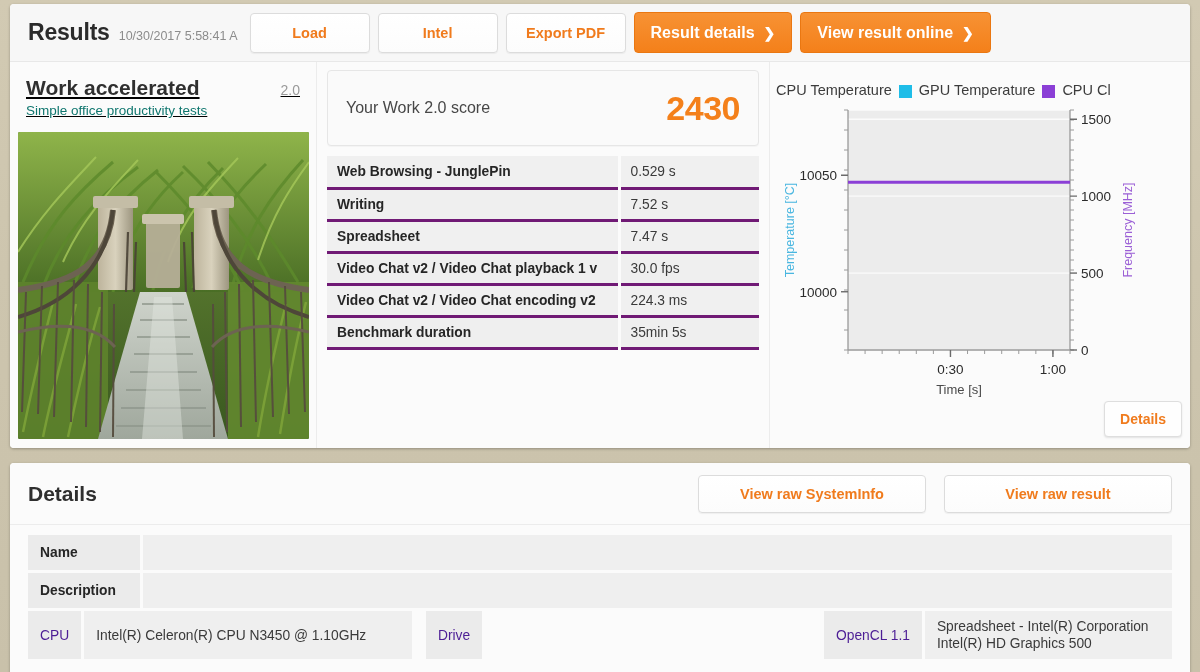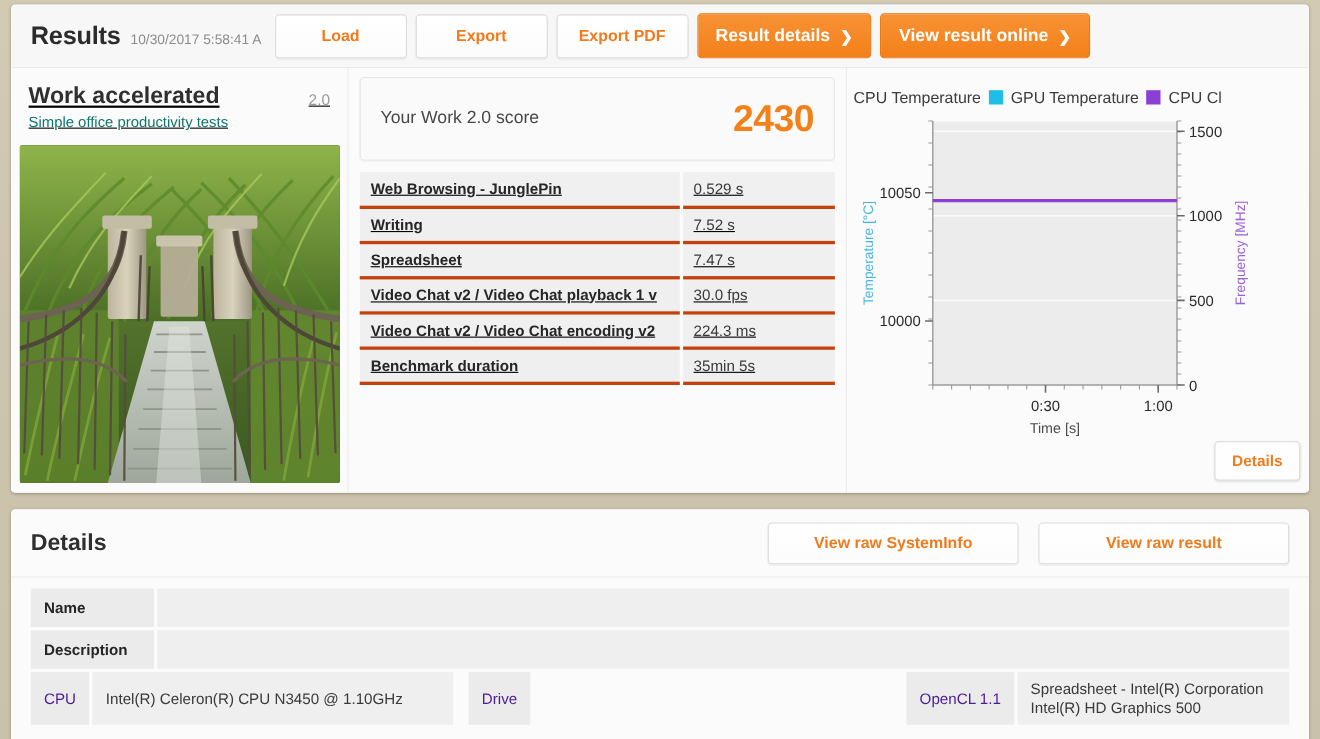--- a/index.html
+++ b/index.html
@@ -121,37 +121,37 @@
     font-size: 13.8px;
     padding: 0 10px;
     white-space: nowrap;
     overflow: hidden;
     text-overflow: clip;
   }
   table.res tr { background: #f0f0f0; }
   table.res tr:nth-child(even) { background: #efefef; }
   table.res td.k { font-weight: bold; color: #262626; width: 292px; border-right: 3px solid #fbfbfb; }
   table.res td.v { color: #3a3a3a; }
-  table.res tr { border-bottom: 3px solid #c2410c; text-decoration: underline; }
+  table.res tr { border-bottom: 3px solid #701a75; }
 
   .col-right {
     flex: 1;
     background: #fbfbfb;
     position: relative;
     padding-top: 8px;
   }
   .legend {
     display: flex; align-items: center; gap: 7px;
     padding: 12px 0 0 6px;
     font-size: 14.5px; color: #3c3c3c;
     white-space: nowrap;
     overflow: hidden;
   }
   .sw { width: 13px; height: 13px; display: inline-block; flex: none; }
-  .legend .lg { display:flex; align-items:flex-start; gap:7px; }
+  .legend .lg { display:flex; align-items:flex-end; gap:7px; }
 
   .chart-wrap { position: relative; width: 100%; height: 318px; }
   .chart-wrap svg { display: block; }
 
   .details-btn {
     position: absolute;
     right: 8px; bottom: 11px;
     background: #fefefe;
     border: 1px solid #dedede;
     border-radius: 4px;
@@ -226,21 +226,21 @@
 
 <div class="results-card">
 
   <div class="results-header">
     <div class="title-block">
       <span class="title-main">Results</span>
       <span class="title-date">10/30/2017 5:58:41 A</span>
     </div>
     <div class="hdr-btns">
       <div class="btn-light">Load</div>
-      <div class="btn-light">Export</div>
+      <div class="btn-light">Intel</div>
       <div class="btn-light">Export PDF</div>
       <div class="btn-orange">
         <span>Result details</span>
         <span class="chev">❯</span>
       </div>
       <div class="btn-orange">
         <span>View result online</span>
         <span class="chev">❯</span>
       </div>
     </div>

